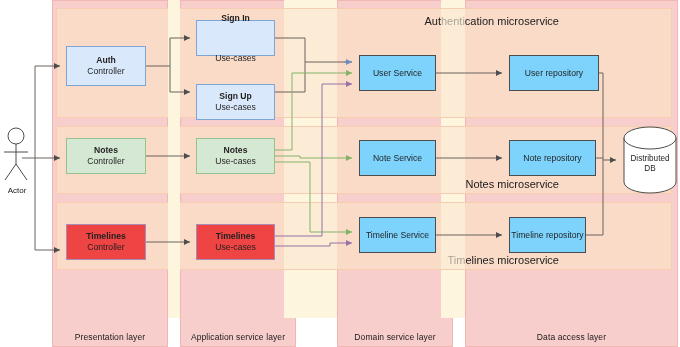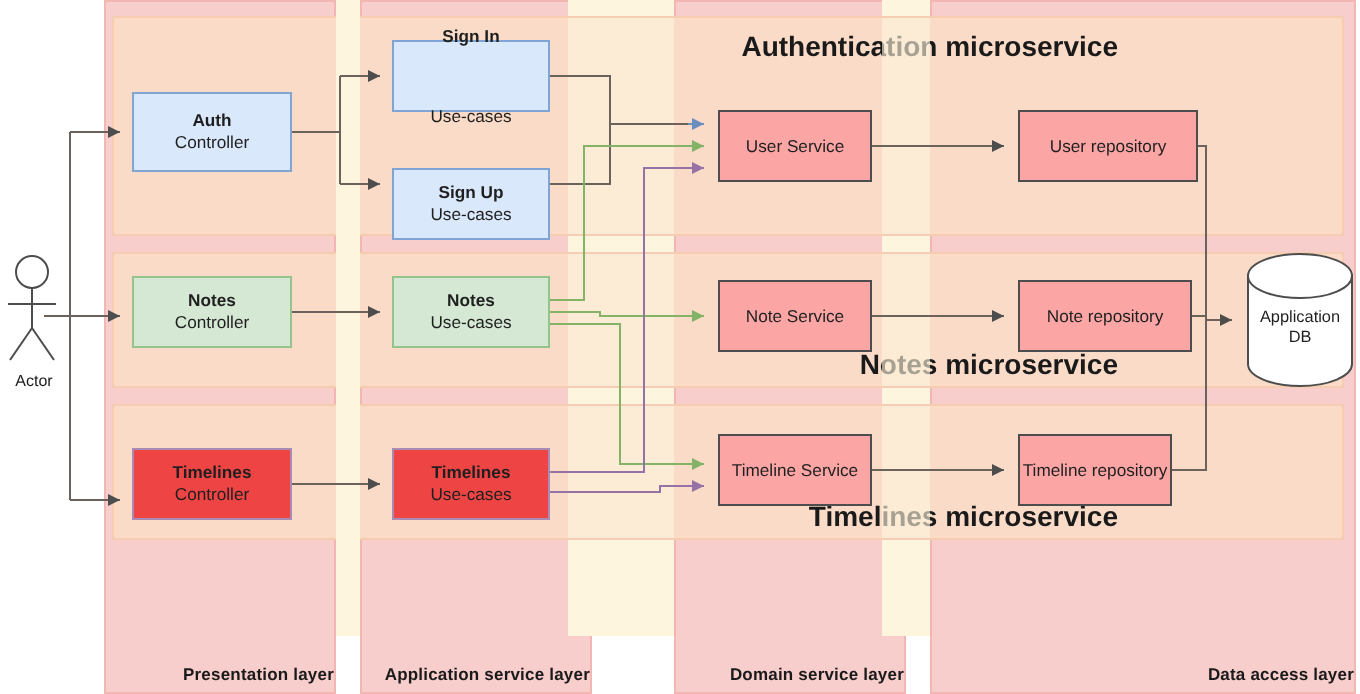--- a/index.html
+++ b/index.html
@@ -3,46 +3,46 @@
 <meta charset="utf-8">
 <style>
   html,body{margin:0;padding:0;background:#ffffff;}
   body{width:680px;height:347px;font-family:"Liberation Sans",sans-serif;}
   #stage{position:relative;width:680px;height:347px;overflow:hidden;background:#fff;}
   .abs{position:absolute;box-sizing:border-box;}
 
   
   .layercol{background:#f8cecc;border:1px solid #f2b6b3;}
   .layerlabel{
-    position:absolute;bottom:4px;left:0;right:0;text-align:right;
-    font-size:8.5px;font-weight:bold;color:#1a1a1a;letter-spacing:.1px;
+    position:absolute;bottom:4px;left:0;right:0;text-align:center;
+    font-size:8.5px;font-weight:normal;color:#1a1a1a;letter-spacing:.1px;
   }
 
   
   .msband{background:#fadbc8;border:1px solid #f7cdb2;}
   .mslabel{
-    position:absolute;font-size:14px;font-weight:bold;color:#1a1a1a;
+    position:absolute;font-size:11px;font-weight:normal;color:#1a1a1a;
     white-space:nowrap;
   }
 
   
   .cream{background:#fdf5dd;}
 
   
   .node{
     display:flex;flex-direction:column;align-items:center;justify-content:center;
     font-size:8.6px;color:#1f1f1f;text-align:center;line-height:1.25;
     border-width:1px;border-style:solid;background:#fff;
   }
   .node .t1{font-weight:bold;}
   .node .t2{font-weight:normal;}
   .n-blue{background:#dae8fc;border-color:#7fa5d4;}
   .n-green{background:#d5e8d4;border-color:#93c48b;}
   .n-purple{background:#ef4444;border-color:#a98cb5;}
-  .n-white{background:#fca5a5;border-color:#4d4d4d;}
+  .n-white{background:#7dd3fc;border-color:#4d4d4d;}
 
   
   .actor-label{position:absolute;font-size:8px;color:#1a1a1a;text-align:center;}
 
   svg.wires{position:absolute;left:0;top:0;width:680px;height:347px;overflow:visible;}
 </style>
 </head>
 <body>
 
 <div id="stage">
@@ -218,18 +218,18 @@
   <div class="abs node n-white" style="left:509px;top:217px;width:77px;height:36px;">
     <span class="t2">Timeline repository</span>
   </div>
 
   <div class="abs" style="left:622px;top:126px;width:56px;height:68px;">
     <svg width="56" height="68" viewBox="0 0 56 68" style="position:absolute;left:0;top:0;">
       <path d="M2,12 L2,56 A26,11 0 0 0 54,56 L54,12 Z" fill="#ffffff" stroke="#4d4d4d" stroke-width="1"></path>
       <ellipse cx="28" cy="12" rx="26" ry="11" fill="#ffffff" stroke="#4d4d4d" stroke-width="1"></ellipse>
     </svg>
     <div style="position:absolute;left:0;top:28px;width:56px;text-align:center;font-size:8.2px;color:#1f1f1f;line-height:1.25;">
-      <div>Application</div>
+      <div>Distributed</div>
       <div>DB</div>
     </div>
   </div>
 
 </div>
 
 </body></html>

